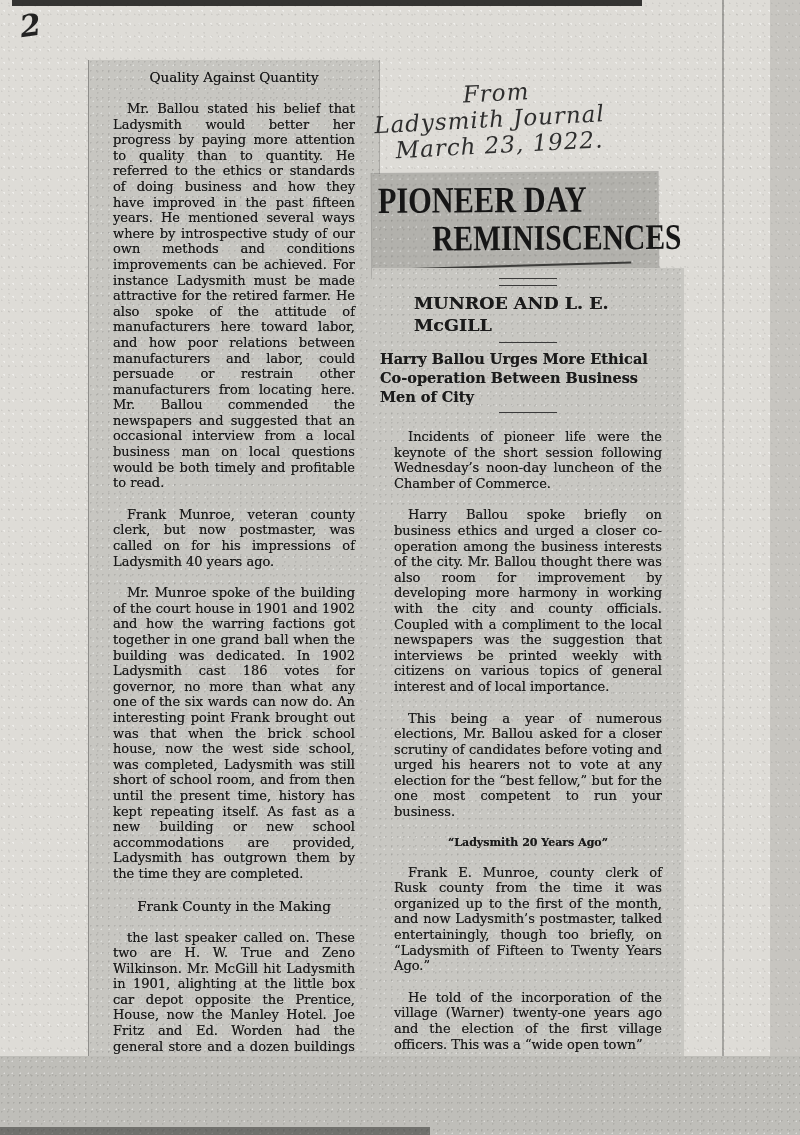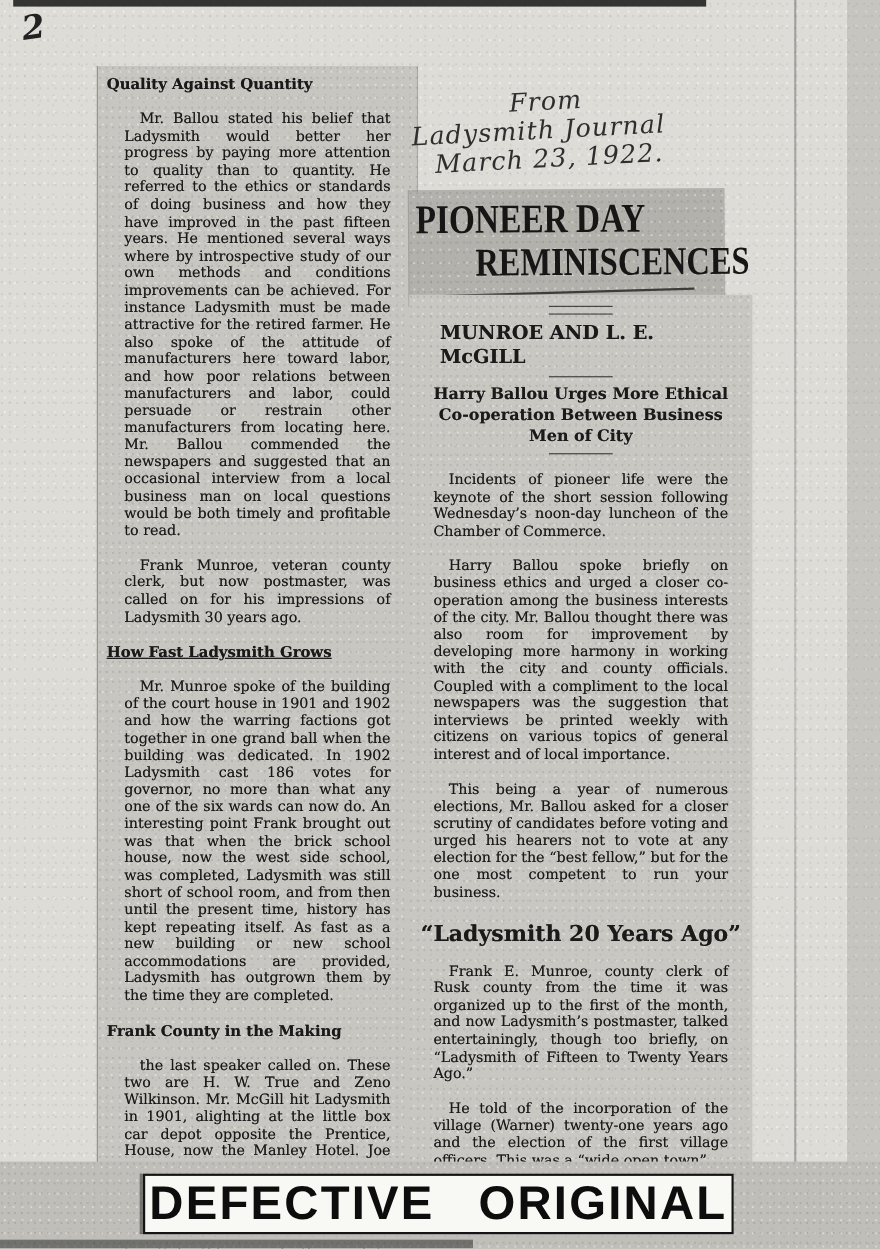--- a/index.html
+++ b/index.html
@@ -28,21 +28,21 @@
     background-color:#c7c6c1;box-sizing:border-box;
     border-left:1px solid rgba(40,40,40,.35);
     border-right:1px solid rgba(40,40,40,.18);
     padding:6px 8px 4px 8px;color:#191919;
   }
   .left-clip p,.right-clip p{
     margin:16px;font-size:13px;line-height:15.6px;text-align:justify;text-indent:14px;
     text-shadow:0 0 .5px rgba(20,20,20,.65);
   }
   .col-head{
-    margin:3px 0 2px 0;font-size:13.5px;font-weight:700;
+    margin:3px 0 2px 0;font-size:13.5px;font-weight:400;text-align:center;
     text-shadow:0 0 .5px rgba(20,20,20,.7);
   }
   .col-head.underlined{text-decoration:underline;}
   .piece-gap{margin-top:10px;}
   .u{border-bottom:1.5px solid #2a2a2a;}
   
   .handwriting{
     position:absolute;left:372px;top:78px;width:320px;color:#2e2e2e;
     font-style:italic;font-size:23px;line-height:26px;letter-spacing:1px;
     transform:rotate(-3deg);
@@ -61,23 +61,23 @@
   .hl-1{font-size:37px;line-height:38px;}
   .hl-2{font-size:36px;line-height:38px;margin-left:54px;}
   .headline-underline{margin:8px 2px 0 8px;width:245px;border-bottom:2.5px solid #3c3c3a;transform:rotate(-1.3deg);}
   .right-clip{
     position:absolute;left:372px;top:268px;width:312px;height:792px;
     background-color:#c8c7c2;box-sizing:border-box;padding:4px 6px;color:#1a1a1a;overflow:hidden;
   }
   .rule{width:58px;margin:6px auto;border-bottom:1.5px solid #3a3a3a;}
   .subhead{font-size:16.5px;line-height:20px;font-weight:700;text-align:center;margin:4px 8px;text-shadow:0 0 .5px rgba(20,20,20,.6);}
   .byline{font-size:17.5px;line-height:22px;font-weight:700;text-shadow:0 0 .5px rgba(20,20,20,.6);}
-  .byline .l2{margin-left:22px;}
-  .deck{font-size:14.5px;line-height:19px;font-weight:700;text-align:center;margin:4px 2px;text-shadow:0 0 .5px rgba(20,20,20,.55);}
-  .subhead2{font-size:20px;font-weight:700;text-align:center;margin:3px 0 1px 0;text-shadow:0 0 .5px rgba(20,20,20,.6);}
+  .byline .l2{margin-left:36px;}
+  .deck{font-size:14.5px;line-height:19px;font-weight:700;margin:4px 2px;text-shadow:0 0 .5px rgba(20,20,20,.55);}
+  .subhead2{font-size:11px;font-weight:700;text-align:center;margin:3px 0 1px 0;text-shadow:0 0 .5px rgba(20,20,20,.6);}
   
   .crease{position:absolute;left:722px;top:0;width:2px;height:1062px;background:linear-gradient(to bottom, rgba(70,70,68,.40), rgba(70,70,68,.18) 60%, rgba(70,70,68,.38));}
   .right-edge{position:absolute;right:0;top:0;width:30px;height:1135px;background:rgba(120,119,115,.22);}
   
   .bottom-band{position:absolute;left:0;top:1056px;width:800px;height:79px;background-color:#bfbeb9;}
   .bottom-smudge{position:absolute;left:0;top:1127px;width:430px;height:8px;background:rgba(35,35,33,.5);}
   .stamp-box{
     position:absolute;left:130px;top:1067px;width:537px;height:55px;
     background:#f8f8f5;border:2px solid #141414;box-sizing:border-box;
     display:flex;align-items:center;justify-content:center;
@@ -92,22 +92,21 @@
 <body>
 
 <div class="page">
 
   <div class="top-strip"></div>
   <div class="page-number">2</div>
 
   <div class="left-clip speckle">
     <div class="col-head">Quality Against Quantity</div>
     <p>Mr. Ballou stated his belief that Ladysmith would better her progress by paying more attention to quality than to quantity.  He referred to the ethics or standards of doing business and how they have improved in the past fifteen years. He mentioned several ways where by introspective study of our own methods and conditions improvements can be achieved.  For instance Ladysmith must be made attractive for the retired farmer. He also spoke of the attitude of manufacturers here toward labor, and how poor relations between manufacturers and labor, could persuade or restrain other manufacturers from locating here. Mr. Ballou commended the newspapers and suggested that an occasional interview from a local business man on local questions would be both timely and profitable to read.</p>
-    <p>Frank Munroe, veteran county clerk, but now postmaster, was called on for his impressions of Ladysmith 30 years ago.</p>
-    <div class="col-head underlined">How Fast Ladysmith Grows</div>
+    <p>Frank Munroe, veteran county clerk, but now postmaster, was called on for his impressions of Ladysmith 40 years ago.</p>
     <p>Mr. Munroe spoke of the building of the court house in 1901 and 1902 and how the warring factions got together in one grand ball when the building was dedicated.  In 1902 Ladysmith cast 186 votes for governor, no more than what any one of the six wards can now do.  An interesting point Frank brought out was that when the brick school house, now the west side school, was completed, Ladysmith was still short of school room, and from then until the present time, history has kept repeating itself.  As fast as a new building or new school accommodations are provided, Ladysmith has outgrown them by the time they are completed.</p>
     <div class="col-head">Frank County in the Making</div>
     <p class="piece-gap">the last speaker called on.  These two are H. W. True and Zeno Wilkinson.  Mr. McGill hit Ladysmith in 1901, alighting at the little box car depot opposite the Prentice, House, now the Manley Hotel.  Joe Fritz and Ed. Worden had the general store and a dozen buildings or so made the village.  Mr. McGill spoke of the organization of the county of some of the methods used to attain this organization and to hinder it.  A deadlock of the board on the question or organizing the county was narrowly averted.  Had the deadlock been achieved the history of the county would have been different.</p>
   </div>
 
   <div class="handwriting">
     <div class="hw-1">From</div>
     <div class="hw-2">Ladysmith Journal</div>
     <div class="hw-3">March 23, 1922.</div>
   </div>
@@ -133,17 +132,14 @@
     <div class="subhead2">“Ladysmith 20 Years Ago”</div>
     <p>Frank E. Munroe, county clerk of Rusk county from the time it was organized up to the first of the month, and now Ladysmith’s postmaster, talked entertainingly, though too briefly, on “Ladysmith of Fifteen to Twenty Years Ago.”</p>
     <p>He told of the incorporation of the village (Warner) twenty-one years ago and the election of the first village officers.  This was a “wide open town”</p>
   </div>
 
   <div class="crease"></div>
   <div class="right-edge speckle"></div>
 
   <div class="bottom-band speckle"></div>
   <div class="bottom-smudge"></div>
-  <div class="stamp-box">
-    <span class="stamp-text">DEFECTIVE ORIGINAL</span>
-  </div>
 
 </div>
 
 </body></html>

